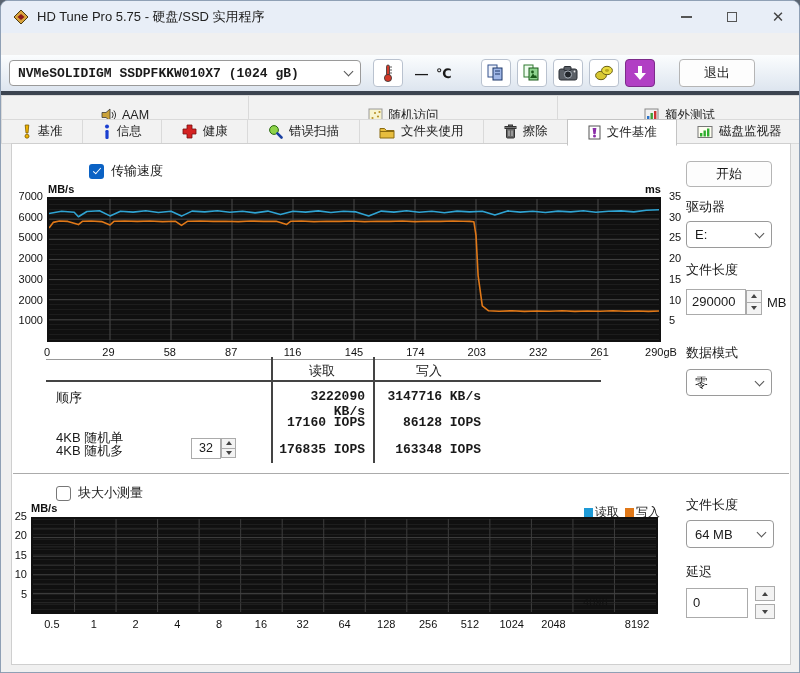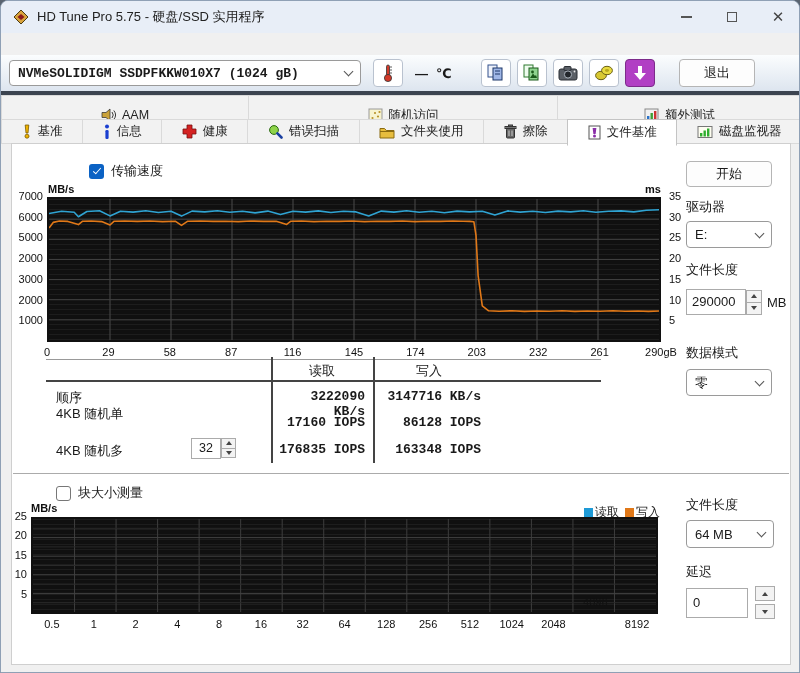--- a/index.html
+++ b/index.html
@@ -269,21 +269,21 @@
   <div class="tline" style="left:45px;top:379px;width:555px;height:2px;"></div>
   <div class="tline" style="left:270px;top:356px;width:2px;height:106px;"></div>
   <div class="tline" style="left:372px;top:356px;width:2px;height:106px;"></div>
   <div class="cell-r" style="left:272px;top:361px;width:98px;text-align:center;">读取</div>
   <div class="cell-r" style="left:374px;top:361px;width:108px;text-align:center;">写入</div>
 
   <div class="lbl" style="left:55px;top:388px;">顺序</div>
   <div class="cell-r mono" style="left:272px;top:388px;width:92px;">3222090 KB/s</div>
   <div class="cell-r mono" style="left:374px;top:388px;width:106px;">3147716 KB/s</div>
 
-  <div class="lbl" style="left:55px;top:404px;">4KB 随机单</div>
+  <div class="lbl" style="left:55px;top:428px;">4KB 随机单</div>
   <div class="cell-r mono" style="left:272px;top:414px;width:92px;">17160 IOPS</div>
   <div class="cell-r mono" style="left:374px;top:414px;width:106px;">86128 IOPS</div>
 
   <div class="lbl" style="left:55px;top:441px;">4KB 随机多</div>
   <div class="abs" style="left:190px;top:437px;display:flex;">
     <div style="width:30px;height:21px;border:1px solid #ababab;background:#fff;text-align:center;font-size:12.5px;line-height:19px;">32</div>
     <div class="spin-col">
       <div class="spin-btn" style="width:15px;height:10.5px;">
           <span class="arr-up"></span>
         </div>

